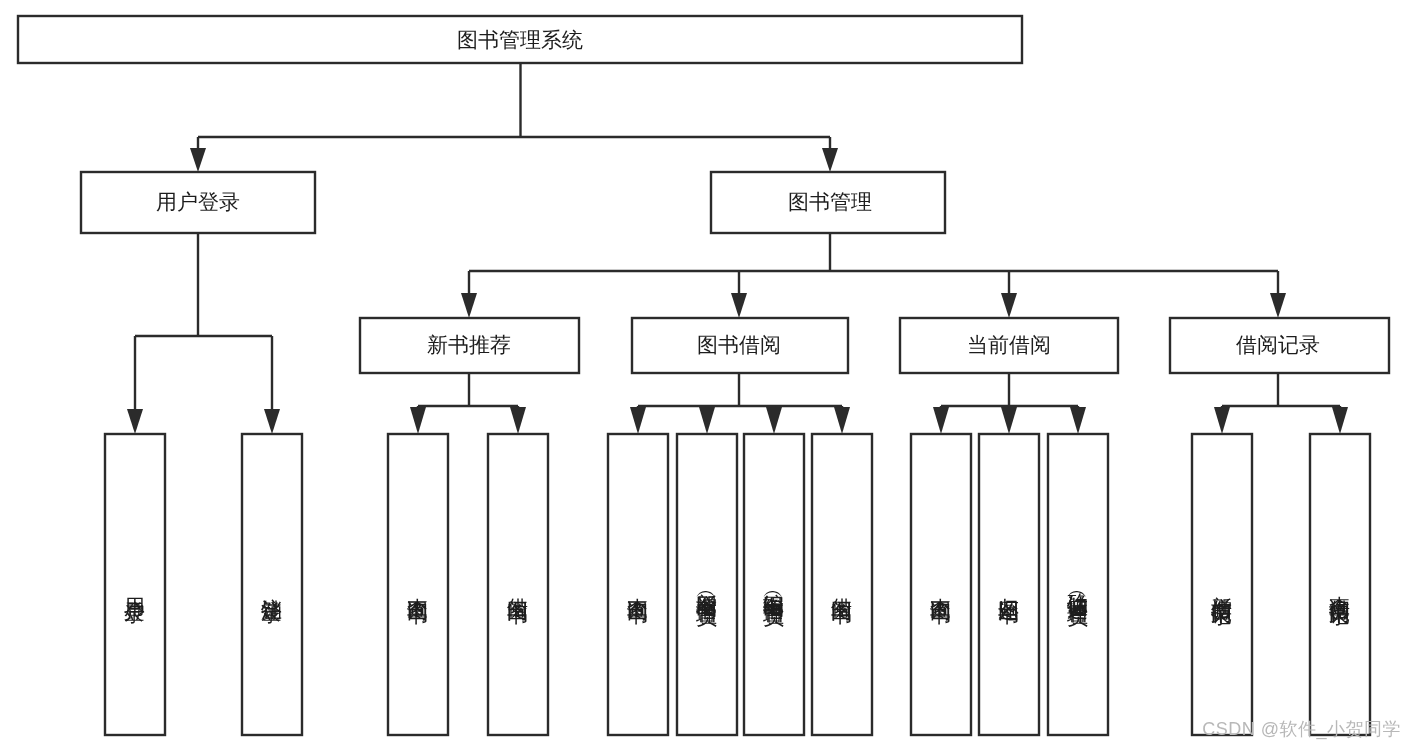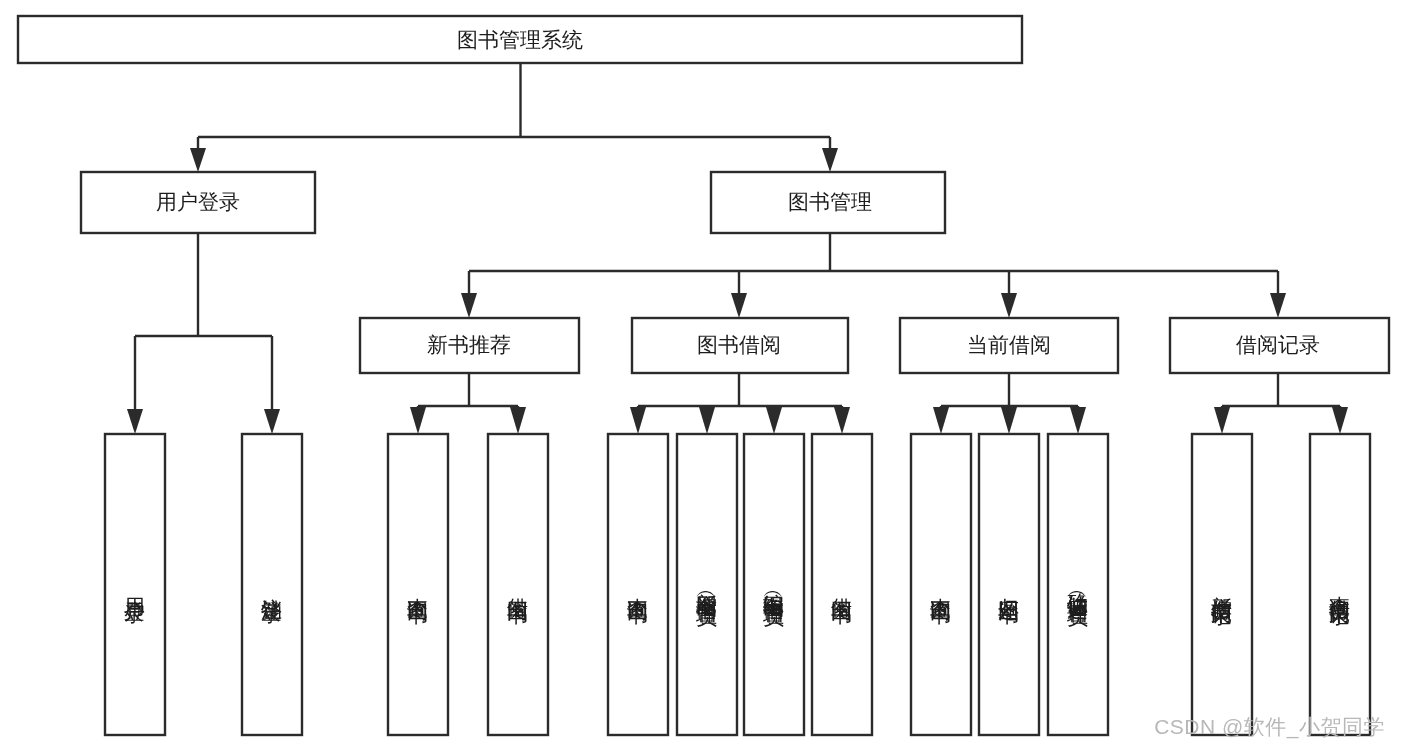--- a/index.html
+++ b/index.html
@@ -60,24 +60,24 @@
     letter-spacing: 2px;
     color: #1d1d1d;
     display: flex;
     align-items: center;
     justify-content: center;
     text-align: center;
     pointer-events: none;
   }
   .watermark {
     position: absolute;
-    right: 20px;
+    right: 4px;
     bottom: 6px;
     font-family: "Liberation Sans", "DejaVu Sans", sans-serif;
-    font-size: 21px;
+    font-size: 18px;
     color: #b8b8b8;
     letter-spacing: 0.5px;
     white-space: nowrap;
     margin-left: 38px;
   }
 </style>
 </head>
 <body>
 
 <div id="diagram-root">

